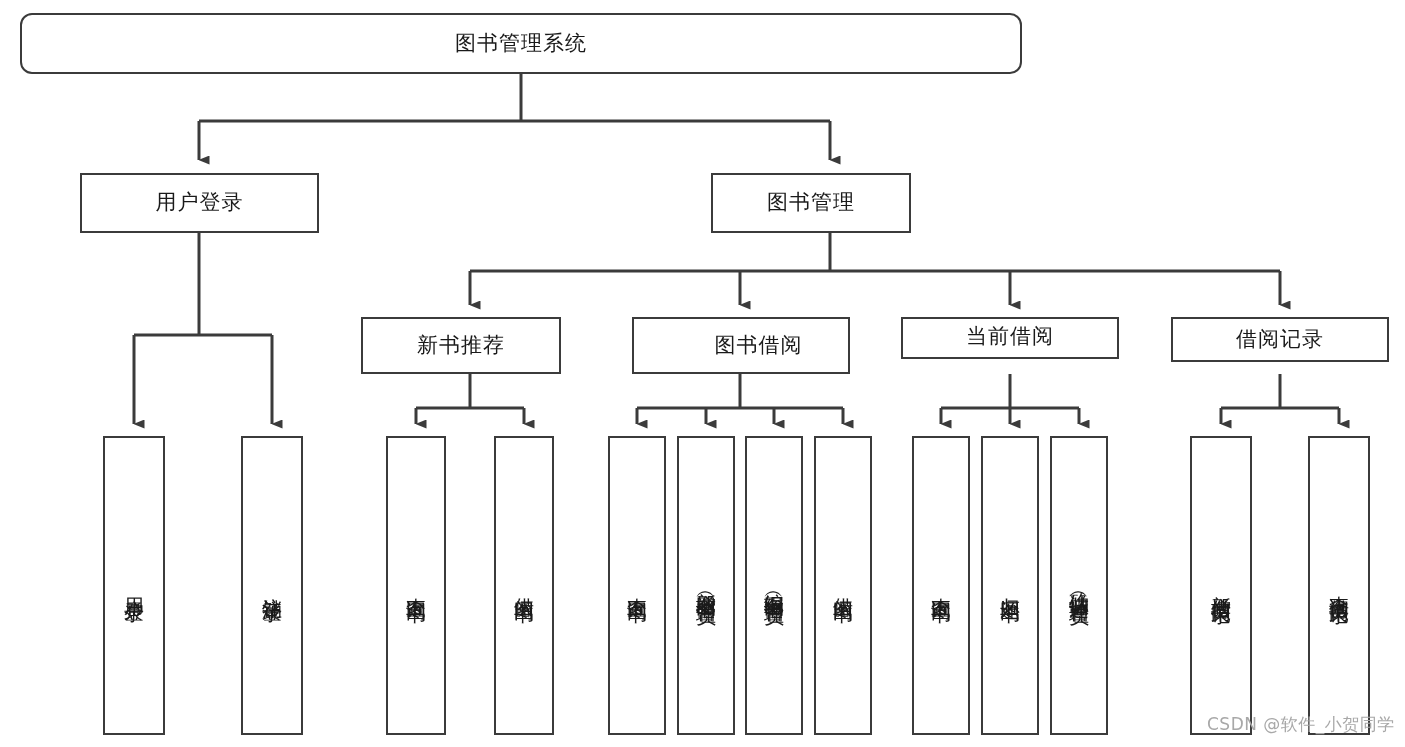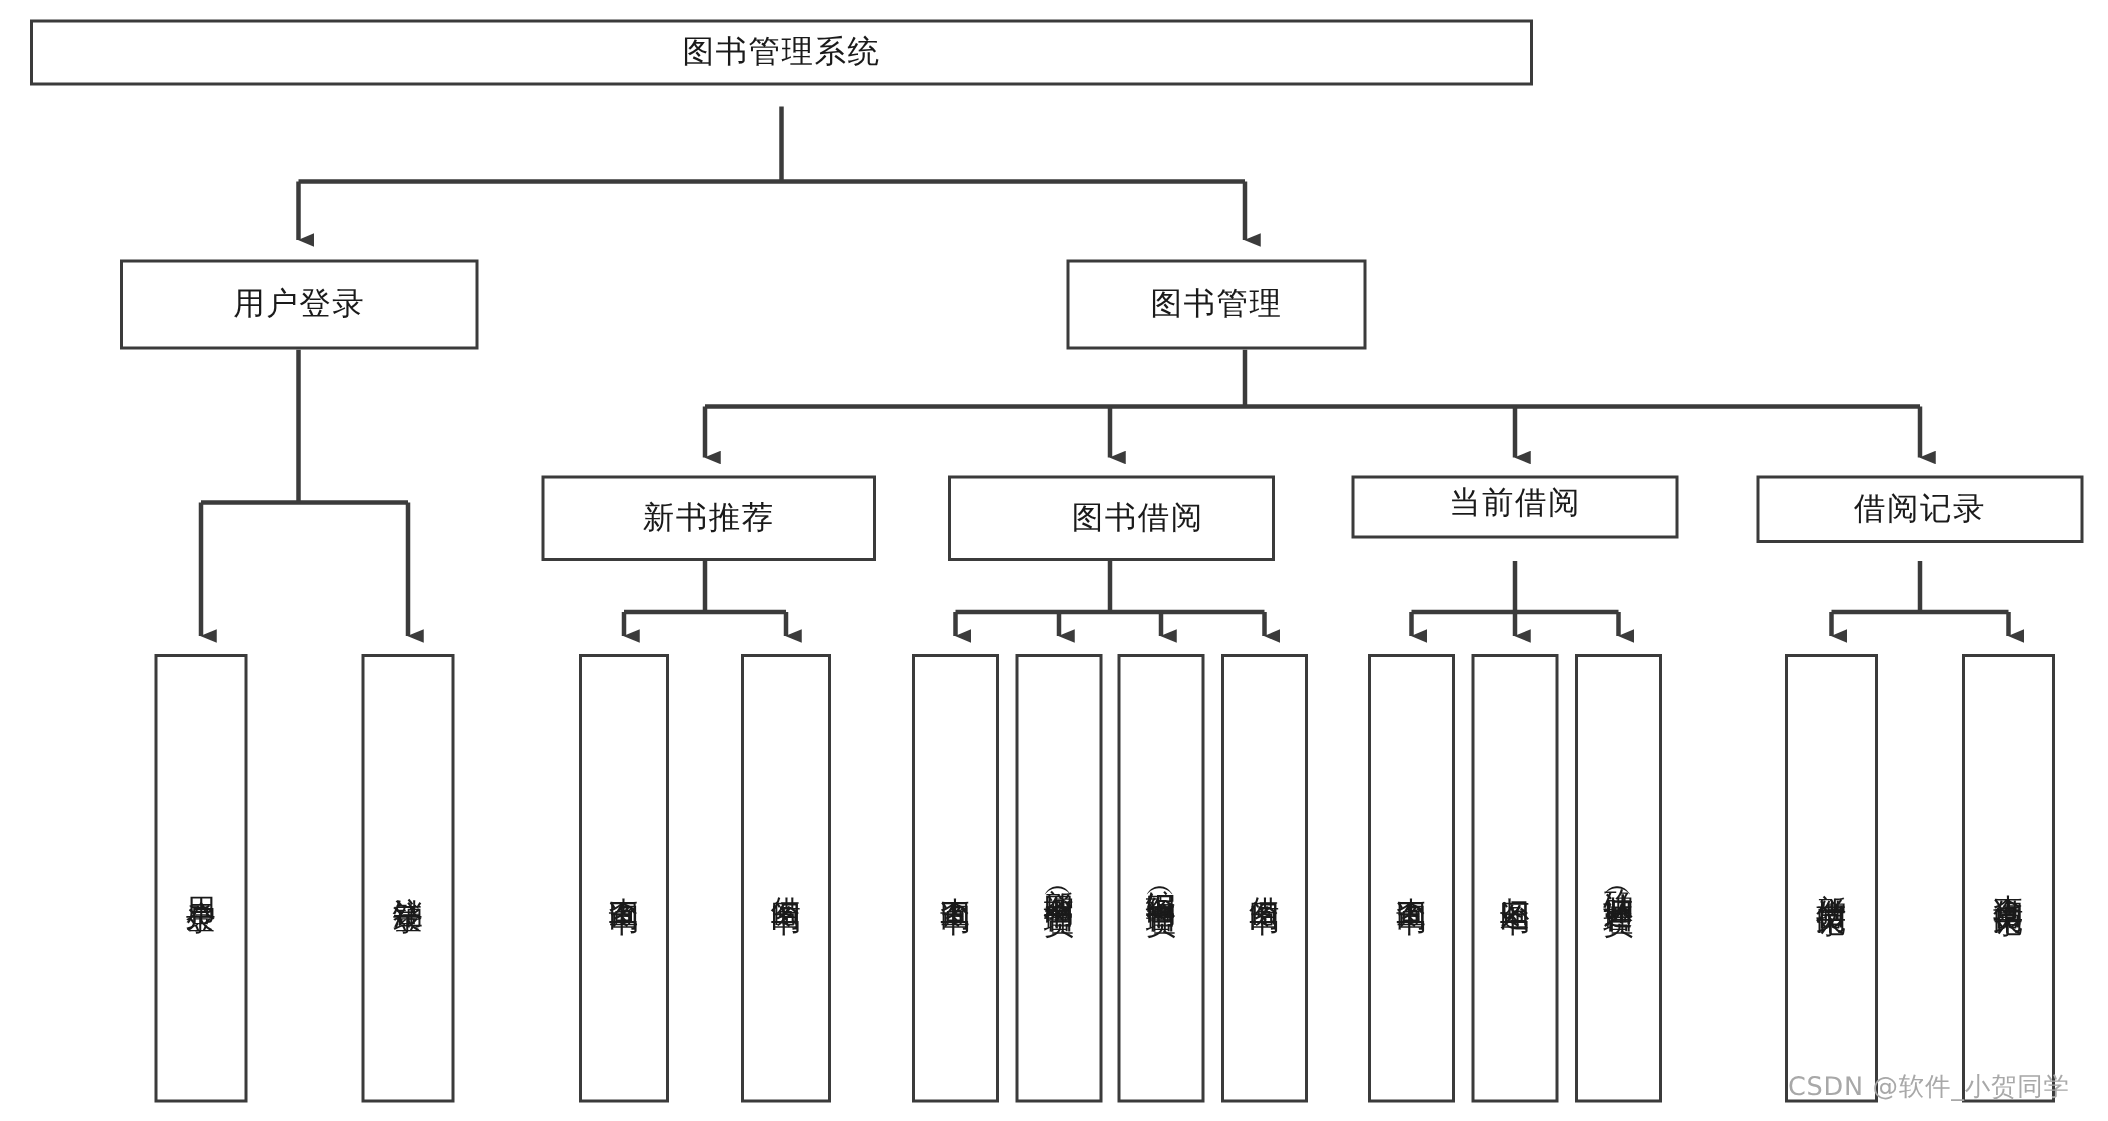--- a/index.html
+++ b/index.html
@@ -53,20 +53,21 @@
     letter-spacing: 2px;
     white-space: nowrap;
     text-align: center;
   }
   .watermark {
     position: absolute;
     font-size: 17px;
     color: #a8a8a8;
     white-space: nowrap;
     letter-spacing: 0.5px;
+    margin-left: 15px;
   }
 </style>
 </head>
 <body>
 
 <div id="canvas">
 
   <svg id="wires" viewBox="0 0 1405 747">
     <defs>
       <marker id="arrow" markerWidth="9" markerHeight="11" refX="4.5" refY="10.5" orient="auto" markerUnits="userSpaceOnUse">
@@ -111,32 +112,32 @@
       <path d="M 1010,408 L 1010,424" marker-end="url(#arrow)"></path>
       <path d="M 1079,408 L 1079,424" marker-end="url(#arrow)"></path>
 
       <path d="M 1280,374 L 1280,408"></path>
       <path d="M 1221,408 L 1339,408"></path>
       <path d="M 1221,408 L 1221,424" marker-end="url(#arrow)"></path>
       <path d="M 1339,408 L 1339,424" marker-end="url(#arrow)"></path>
     </g>
   </svg>
 
-  <div class="node node-h" style="left:20px; top:13px; width:1002px; height:44px;">
+  <div class="node node-h" style="left:20px; top:13px; width:1002px; height:61px;border-radius:12px;">
     <span class="label">图书管理系统</span>
   </div>
 
   <div class="node node-h" style="left:80px; top:173px; width:239px; height:60px;">
     <span class="label">用户登录</span>
   </div>
   <div class="node node-h" style="left:711px; top:173px; width:200px; height:60px;">
     <span class="label">图书管理</span>
   </div>
 
-  <div class="node node-h" style="left:361px; top:317px; width:223px; height:57px;">
+  <div class="node node-h" style="left:361px; top:317px; width:200px; height:57px;">
     <span class="label">新书推荐</span>
   </div>
   <div class="node node-h" style="left:632px; top:317px; width:218px; height:57px;padding-left:35px;">
     <span class="label">图书借阅</span>
   </div>
   <div class="node node-h" style="left:901px; top:317px; width:218px; height:42px;font-family:Liberation Mono, monospace;">
     <span class="label">当前借阅</span>
   </div>
   <div class="node node-h" style="left:1171px; top:317px; width:218px; height:45px;">
     <span class="label">借阅记录</span>

